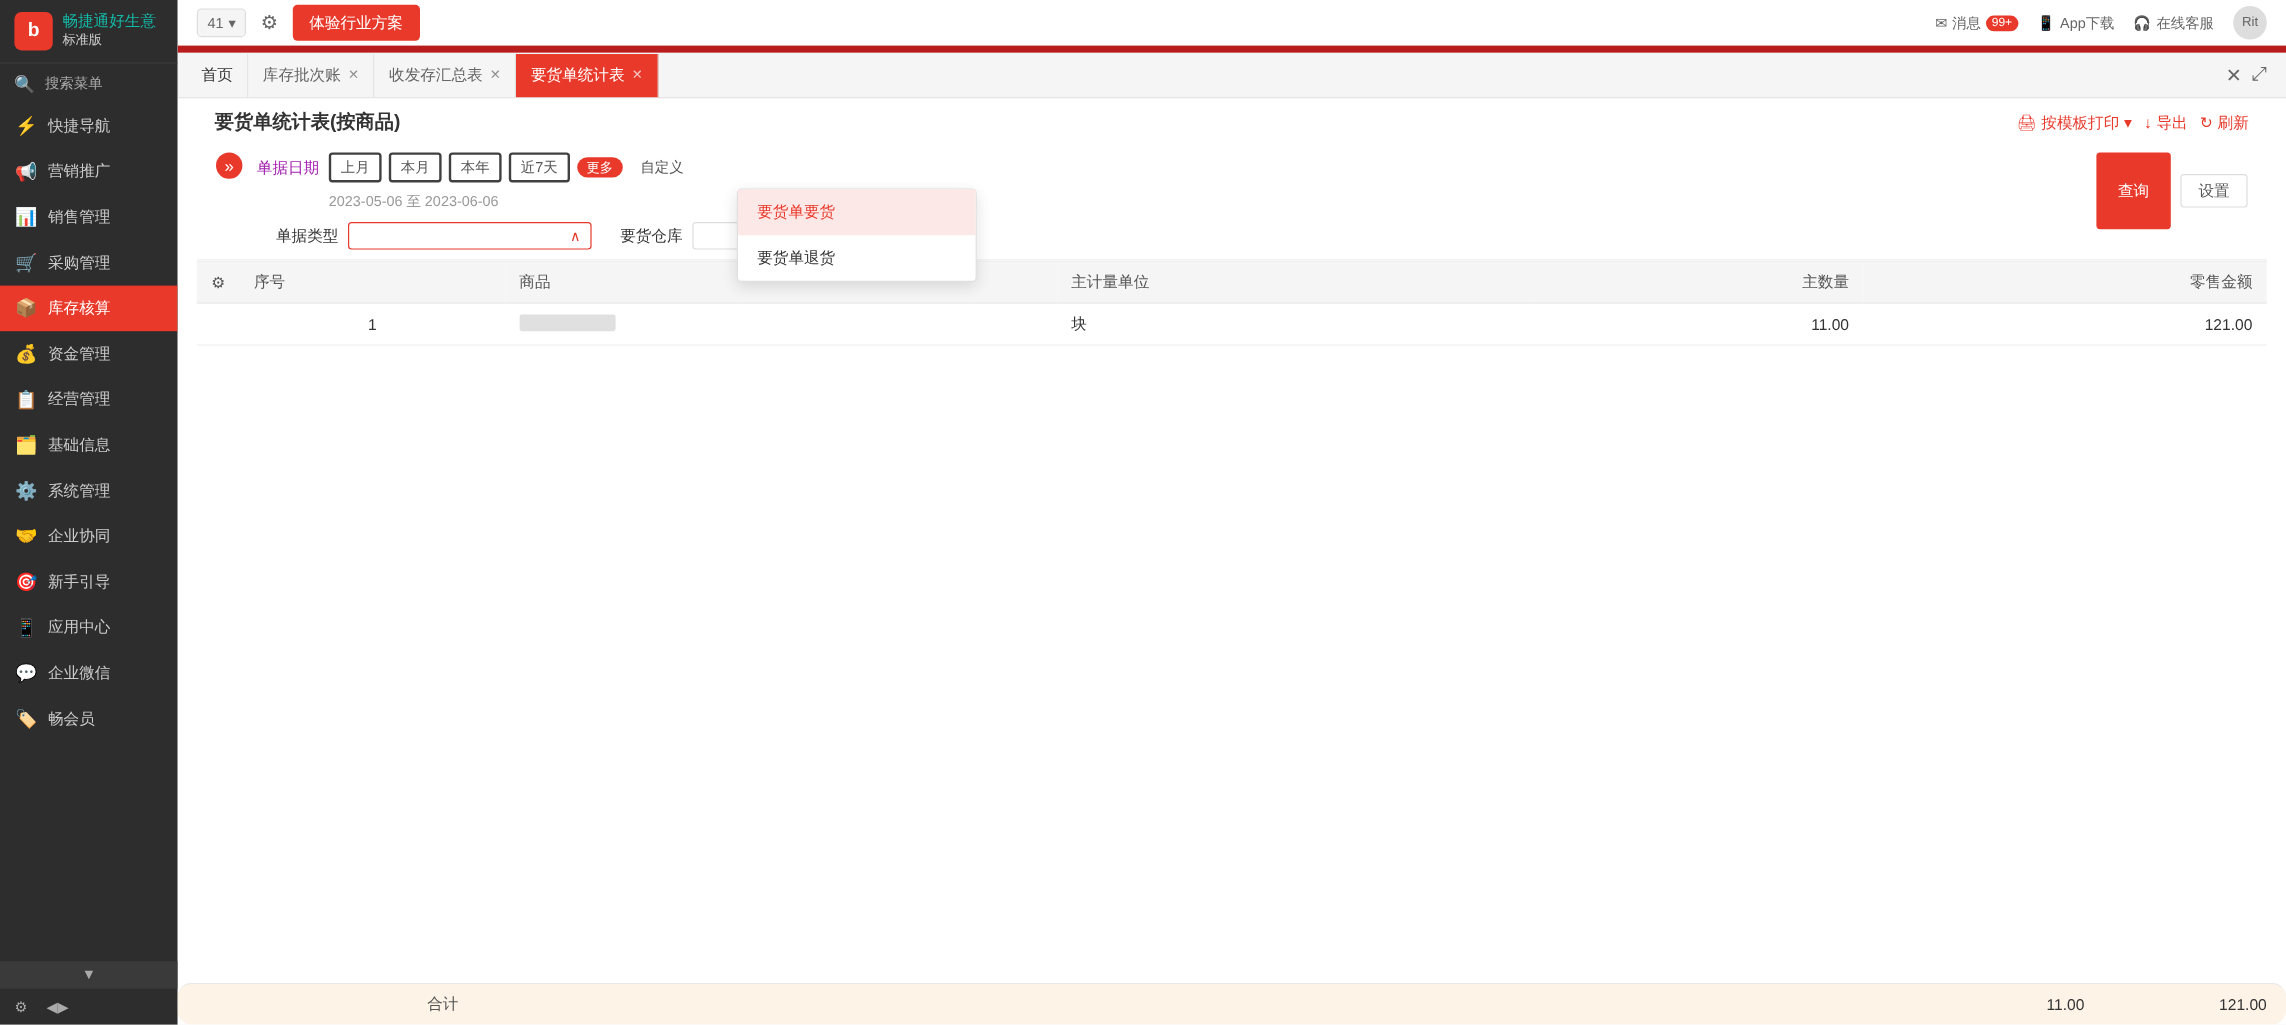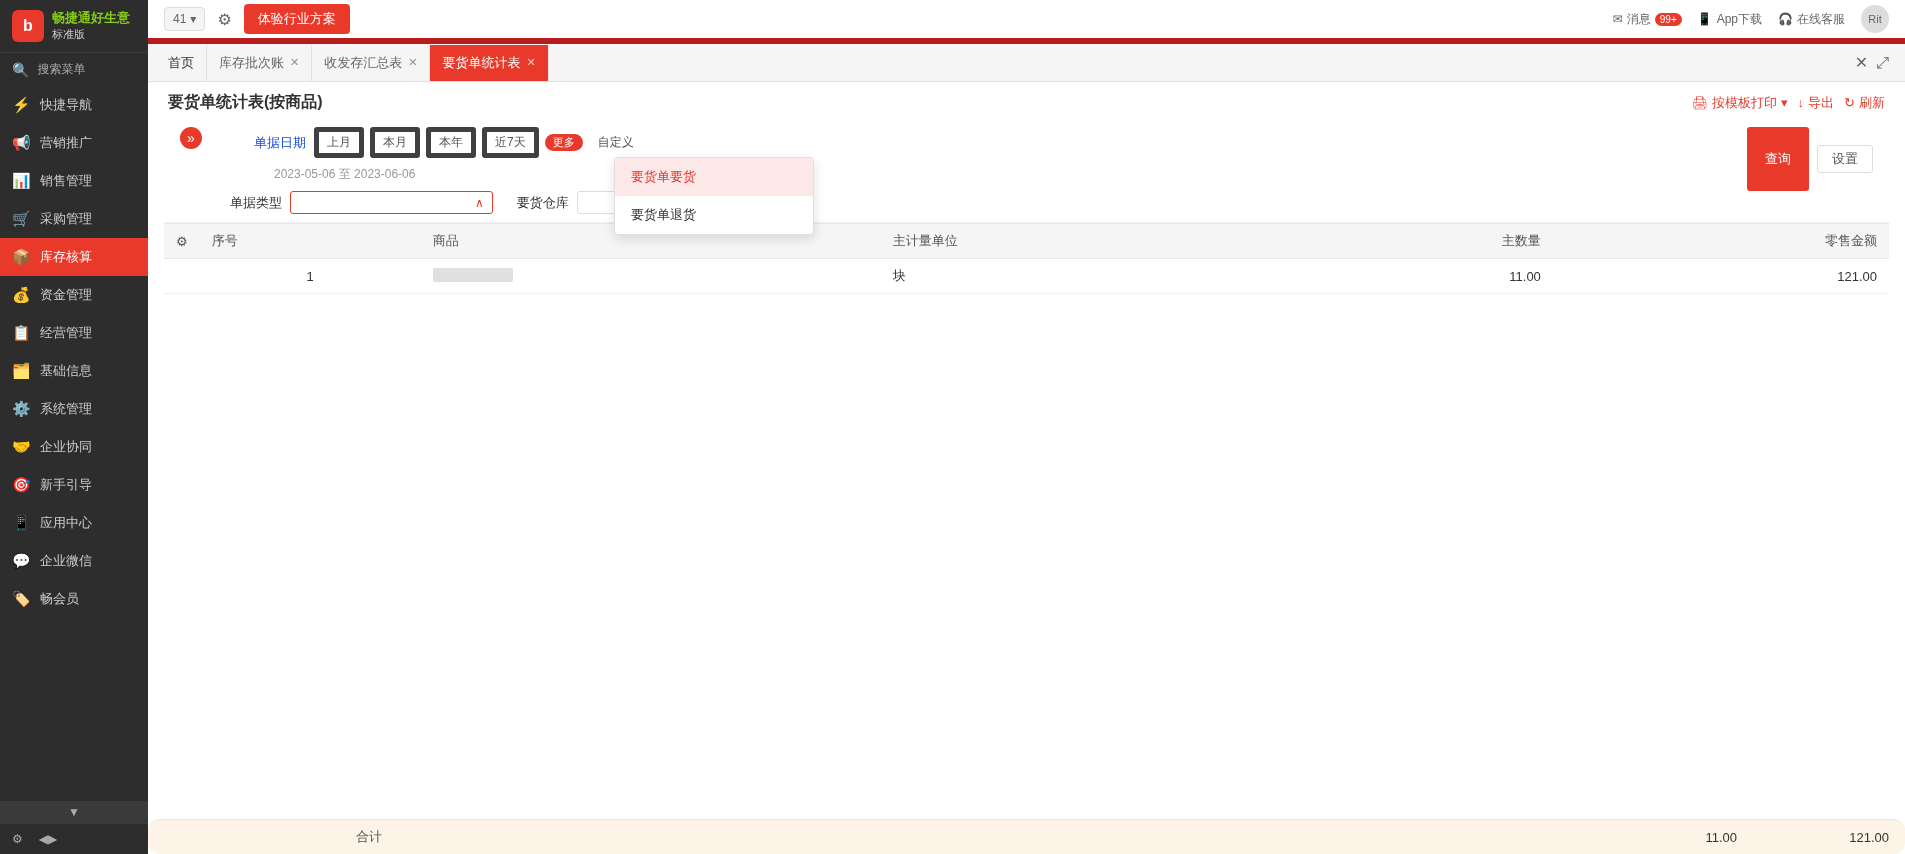--- a/index.html
+++ b/index.html
@@ -33,21 +33,21 @@
       font-weight: bold;
       font-size: 16px;
       margin-right: 8px;
       flex-shrink: 0;
     }
     .sidebar-logo .logo-text {
       font-size: 11px;
       color: #ccc;
       line-height: 1.3;
     }
-    .sidebar-logo .logo-text .main { font-size: 13px; color: #84cc16; font-weight: bold; }
+    .sidebar-logo .logo-text .main { font-size: 13px; color: #14b8a6; font-weight: normal; }
     .sidebar-search {
       display: flex;
       align-items: center;
       padding: 8px 12px;
       color: #aaa;
       cursor: pointer;
       font-size: 12px;
     }
     .sidebar-search .icon { margin-right: 8px; font-size: 14px; }
     .sidebar-nav {
@@ -206,21 +206,21 @@
     .page-content {
       flex: 1;
       overflow: hidden;
       background: white;
       display: flex;
       flex-direction: column;
     }
 
     
     .page-header {
-      padding: 10px 20px 6px;
+      padding: 10px 31px 6px;
       display: flex;
       align-items: center;
       justify-content: space-between;
       flex-shrink: 0;
     }
     .page-title {
       font-size: 16px;
       font-weight: bold;
       color: #333;
     }
@@ -245,32 +245,31 @@
       height: 22px;
       border-radius: 50%;
       cursor: pointer;
       font-size: 14px;
       display: flex;
       align-items: center;
       justify-content: center;
     }
     .filter-label {
       font-size: 13px;
-      color: #1d4ed8;
-      flex-shrink: 0;
-      margin-left: 40px;
+      color: #a21caf;
+      flex-shrink: 0;
     }
     .date-options {
       display: flex;
       align-items: center;
       gap: 6px;
     }
     .date-btn {
       padding: 2px 8px;
-      border: 5px solid #404040;
+      border: 2px solid #404040;
       border-radius: 3px;
       cursor: pointer;
       font-size: 12px;
       color: #555;
       background: white;
     }
     .more-btn {
       background: #e8392a;
       color: white;
       border: none;

